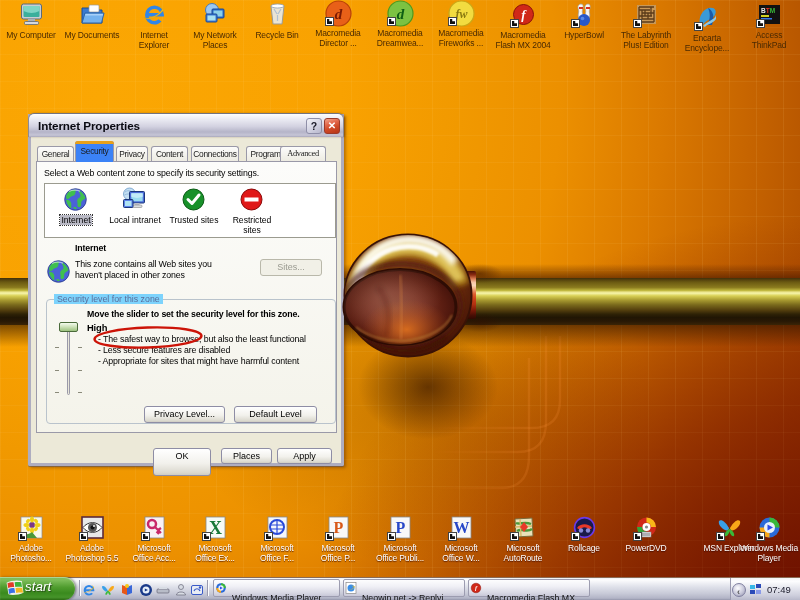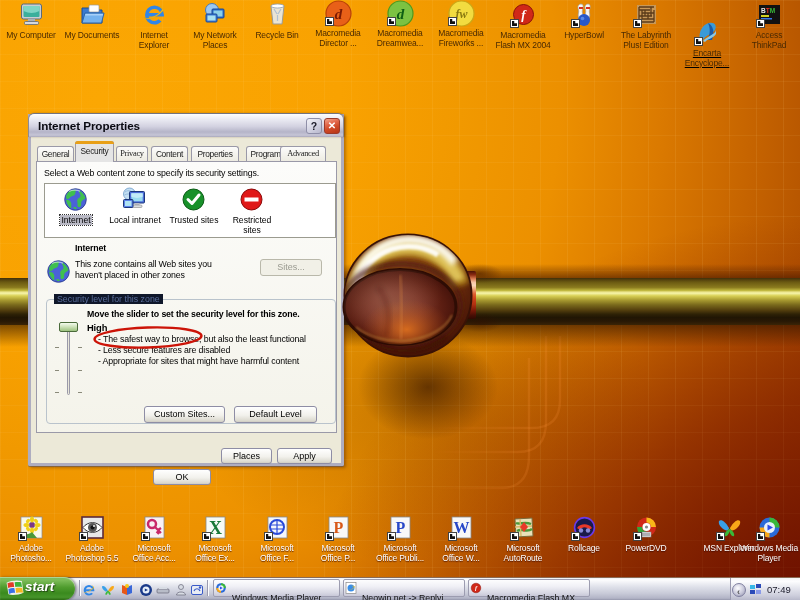--- a/index.html
+++ b/index.html
@@ -38,42 +38,42 @@
 box-sizing:border-box;border-radius:0 0 2px 2px;}
 #ttl{left:28px;top:113px;width:316px;height:24px;border-radius:6px 6px 0 0;box-sizing:border-box;border-top:1.5px solid #73737f;border-left:1px solid #8a8a98;border-right:1px solid #8a8a98;
 background:linear-gradient(to bottom,#fdfdfe 0%,#e7e7f0 28%,#d2d1e0 55%,#b5b4c8 78%,#c6c5d6 92%,#a8a7bb 100%);
 box-shadow:1px 0px 2px rgba(70,25,0,0.35);}
 #ttl .txt{position:absolute;left:9px;top:5px;font-size:11.7px;font-weight:bold;color:#0a0a12;letter-spacing:-0.1px;}
 .tbtn{position:absolute;top:4px;width:16px;height:16px;border-radius:3px;box-sizing:border-box;font-size:11px;text-align:center;line-height:15px;}
 #bhelp{right:21px;border:1px solid #8f8fa8;background:linear-gradient(145deg,#f2f2f8,#d2d2e2 55%,#b8b8cc);color:#1a1a28;font-weight:bold;font-size:10.5px;}
 #bclose{right:3px;border:1px solid #9c3a2a;background:linear-gradient(160deg,#f2a58c 0%,#e2664a 35%,#d04a28 60%,#b63416 100%);color:#fff;font-weight:bold;font-size:10px;line-height:14.5px;}
 
 .tab{position:absolute;top:146px;height:13px;background:linear-gradient(to bottom,#fcfcfb,#eceae0);border:1px solid #9a99a8;border-bottom:none;border-radius:3px 3px 0 0;font-size:8.4px;letter-spacing:-0.3px;color:#1a1a1a;text-align:center;padding-top:2px;box-sizing:content-box;}
-#tabsec{top:141px;height:16px;background:#e5e5e5;border:1px solid #9a99a8;border-bottom:none;z-index:3;padding-top:4px;}
+#tabsec{top:141px;height:16px;background:#3b82f6;border:1px solid #9a99a8;border-bottom:none;z-index:3;padding-top:4px;}
 #tabsec:before{content:"";position:absolute;left:-1px;top:-1px;right:-1px;height:3px;border-radius:3px 3px 0 0;background:#e8a018;}
 #page{left:36px;top:161px;width:301px;height:272px;background:linear-gradient(to bottom,#fcfcfa,#f4f3ea);border:1px solid #9a99a8;box-sizing:border-box;z-index:2;}
 
 .t{position:absolute;font-size:8.8px;letter-spacing:-0.15px;color:#000;white-space:nowrap;z-index:4;}
 #zones{left:44px;top:183px;width:292px;height:55px;background:#fff;border:1px solid #9b9b8f;box-sizing:border-box;z-index:4;}
 .zlbl{position:absolute;font-size:8.6px;text-align:center;z-index:5;}
 
 .btn{position:absolute;background:linear-gradient(to bottom,#ffffff 0%,#f2f1ec 55%,#dcdad0 90%,#cfcdc3 100%);border:1px solid #8e8da5;border-radius:3px;font-size:9px;color:#000;text-align:center;box-sizing:border-box;z-index:4;}
 
 #grp{left:46px;top:299px;width:290px;height:125px;border:1px solid #b9c3cc;border-radius:4px;box-sizing:border-box;z-index:3;}
-#grplbl{left:54px;top:294px;font-size:8.8px;color:#5a6d9a;background:#0f172a;padding:0 3px;z-index:4;}
+#grplbl{left:54px;top:294px;font-size:8.8px;color:#5a6d9a;background:#7dd3fc;padding:0 3px;z-index:4;}
 
 #strack{left:67px;top:322px;width:3px;height:73px;background:#e8e6da;border:1px solid #9a99a8;border-radius:2px;box-sizing:border-box;z-index:4;}
 .tick{position:absolute;width:4px;height:1px;background:#8a8a7a;z-index:4;}
 #sthumb{left:59px;top:322px;width:19px;height:10px;border-radius:2px;border:1px solid #4a6a3a;background:linear-gradient(to bottom,#f4fbee 0%,#cfe3bc 45%,#9cc27e 100%);box-sizing:border-box;z-index:5;}
 
 #tb{left:0;top:577px;width:800px;height:23px;background:linear-gradient(to bottom,#eef0f5 0%,#fdfdfe 8%,#dfe1ea 40%,#c8cad8 70%,#b2b4c6 92%,#9496ab 100%);border-top:1px solid #8a6a55;box-sizing:border-box;}
 #start{left:0;top:577px;width:75px;height:23px;border-radius:0 11px 11px 0;
 background:linear-gradient(to bottom,#6fb34c 0%,#7fbe5b 12%,#4f9c2e 45%,#3a8a1e 70%,#46942a 88%,#2a6a12 100%);
 box-shadow:inset 0 1px 1px rgba(255,255,255,0.45), 1.5px 0 2.5px rgba(0,0,0,0.4);}
-#start .s{position:absolute;left:25.00px;top:2px;color:#fff;font-weight:bold;font-style:italic;font-size:13.5px;text-shadow:1px 1px 1px rgba(0,0,0,0.5);}
+#start .s{position:absolute;left:25.00px;top:2px;color:#fff;font-weight:normal;font-style:italic;font-size:13.5px;text-shadow:1px 1px 1px rgba(0,0,0,0.5);}
 .tbb{position:absolute;top:579px;height:18px;background:linear-gradient(to bottom,#fdfdfe 0%,#f0f0f6 40%,#d8d8e4 80%,#c8c8d8 100%);border:1px solid #9c9cb0;border-radius:2px;box-sizing:border-box;font-size:8.8px;color:#111;}
 .tbb .ti{position:absolute;left:1.00px;top:2px;width:12px;height:12px;}
 .tbb .tx{position:absolute;left:18px;top:13px;white-space:nowrap;overflow:hidden;}
 #tray{left:730px;top:578px;width:70px;height:22px;background:linear-gradient(to bottom,#f2f3f7 0%,#fdfdfe 15%,#e2e3ec 50%,#cdcedc 80%,#b8b9cb 100%);border-left:1px solid #9a9ab0;}
 #clock{left:767px;top:584px;font-size:9.5px;color:#1a1a2a;}
 svg{display:block;}
 </style>
 </head>
 <body>
 <div id="bg" class="abs"></div>
@@ -263,21 +263,21 @@
 <div class="abs ico " style="left:614.00px;top:2px;">
     <div class="img">
       <svg width="25" height="25" viewBox="0 0 25 25" style="">
         <rect x="3" y="3" width="19" height="19" fill="#c89858"></rect>
         <path d="M5 5 h15 M5 8 h11 M8 11 h12 M5 14 h13 M8 17 h12 M5 20 h15 M5 5 v15 M8 8 v9 M11 8 v6 M14 11 v6 M17 5 v9 M20 8 v12" stroke="#5a3a1a" stroke-width="1.3" fill="none"></path>
       </svg>
       <div class="sc"></div>
     </div>
     <div class="lbl">The Labyrinth<br>Plus! Edition</div>
   </div>
-<div class="abs ico " style="left:675.00px;top:20px;text-decoration:underline;">
+<div class="abs ico " style="left:675.00px;top:5px;">
     <div class="img">
       <svg width="25" height="25" viewBox="0 0 25 25" style="">
         <path d="M5 20 C3 12 8 4 14 3 C20 2 22 6 20 10 C18 14 10 15 8 20 Z" fill="#3a9ad8"></path>
         <path d="M13 3 C18 5 20 12 17 20 L12 20 C16 14 15 7 13 3z" fill="#1a5aa8"></path>
         <path d="M8 21 C12 16 20 15 21 10 L21 14 C19 18 12 19 10 22z" fill="#88c8e8"></path>
       </svg>
       <div class="sc"></div>
     </div>
     <div class="lbl">Encarta<br>Encyclope...</div>
   </div>
@@ -458,23 +458,23 @@
     <div class="lbl">Windows Media<br>Player</div>
   </div>
 
 <div id="dlg" class="abs"></div>
 <div id="ttl" class="abs">
     <div class="txt">Internet Properties</div>
   <div class="tbtn" id="bhelp">?</div>
     <div class="tbtn" id="bclose">✕</div>
 </div>
 <div class="tab" style="left:37px;width:35px;">General</div>
-<div class="tab" style="left:116px;width:30px;font-family:Liberation Serif, serif;">Privacy</div>
+<div class="tab" style="left:116px;width:30px;">Privacy</div>
 <div class="tab" style="left:151px;width:35px;">Content</div>
-<div class="tab" style="left:191px;width:46px;">Properties</div>
+<div class="tab" style="left:191px;width:46px;">Connections</div>
 <div class="tab" style="left:246px;width:41px;">Programs</div>
 <div class="tab" style="left:280px;width:44px;font-family:Liberation Serif, serif;">Advanced</div>
 <div class="tab" id="tabsec" style="left:75px;width:37px;">Security</div>
 <div id="page" class="abs"></div>
 <div class="t" style="left:44px;top:168px;">Select a Web content zone to specify its security settings.</div>
 <div id="zones" class="abs"></div>
 <div class="abs" style="left:63px;top:187px;width:25px;height:25px;z-index:5;">
     <svg width="25" height="25" viewBox="0 0 25 25" style="">
       <circle cx="12.5" cy="12.5" r="10.8" fill="#4a62d8"></circle>
       <circle cx="12.5" cy="12.5" r="10.8" fill="none" stroke="#2a3a88" stroke-width="0.8"></circle>
@@ -542,23 +542,23 @@
 <div class="tick" style="left:78px;top:370px;"></div>
 <div class="tick" style="left:55px;top:392px;"></div>
 <div class="tick" style="left:78px;top:392px;"></div>
 <div class="t" style="left:87px;top:322px;font-weight:bold;font-size:9.4px;z-index:4;">High</div>
 <div class="t" style="left:98px;top:334px;z-index:4;">- The safest way to browse, but also the least functional</div>
 <div class="t" style="left:98px;top:345px;z-index:4;">- Less secure features are disabled</div>
 <div class="t" style="left:98px;top:356px;z-index:4;">- Appropriate for sites that might have harmful content</div>
 <svg class="abs" style="left:92px;top:325px;z-index:6;" width="115" height="26" viewBox="0 0 115 26">
     <ellipse cx="56" cy="12.5" rx="53.5" ry="10" fill="none" stroke="#cc1408" stroke-width="2.4" transform="rotate(-1.8 56 12.5)"></ellipse>
   </svg>
-<div class="btn" style="left:144px;top:406px;width:81px;height:17px;line-height:15px;">Custom Sites...</div>
+<div class="btn" style="left:144px;top:406px;width:81px;height:17px;line-height:15px;">Privacy Level...</div>
 <div class="btn" style="left:234px;top:406px;width:83px;height:17px;line-height:15px;">Default Level</div>
-<div class="btn" style="left:153px;top:469px;width:58px;height:16px;line-height:14px;">OK</div>
+<div class="btn" style="left:153px;top:448px;width:58px;height:28px;line-height:14px;">OK</div>
 <div class="btn" style="left:221px;top:448px;width:51px;height:16px;line-height:14px;">Places</div>
 <div class="btn" style="left:277px;top:448px;width:55px;height:16px;line-height:14px;">Apply</div>
 
 <div id="tb" class="abs"></div>
 <div id="start" class="abs">
     <div class="s">start</div>
   </div>
 <div class="abs" style="left:82px;top:583px;width:14px;height:14px;">
     <svg width="14" height="14" viewBox="0 0 14 14" style="">
       <g transform="scale(0.56)">

